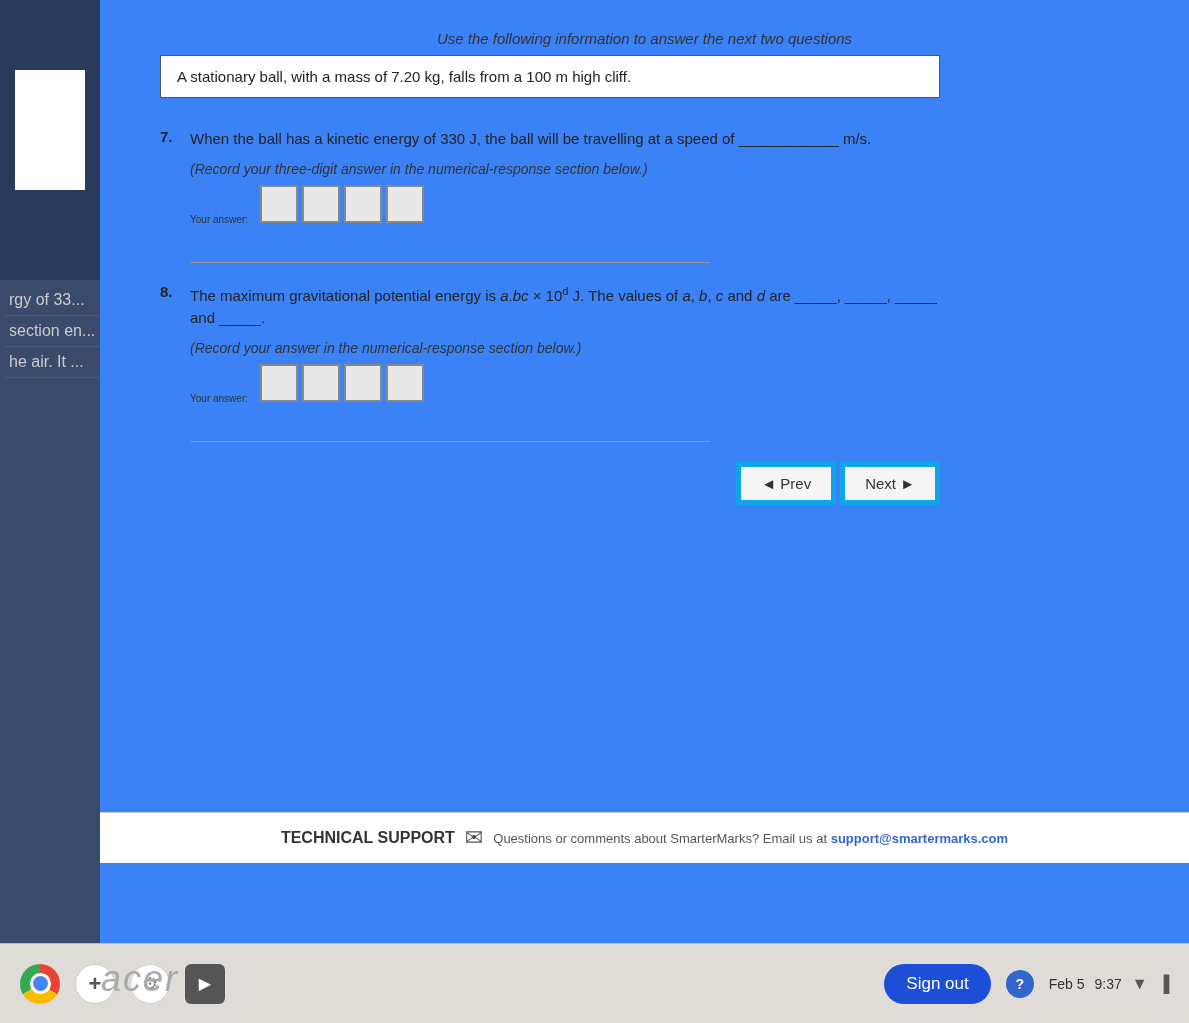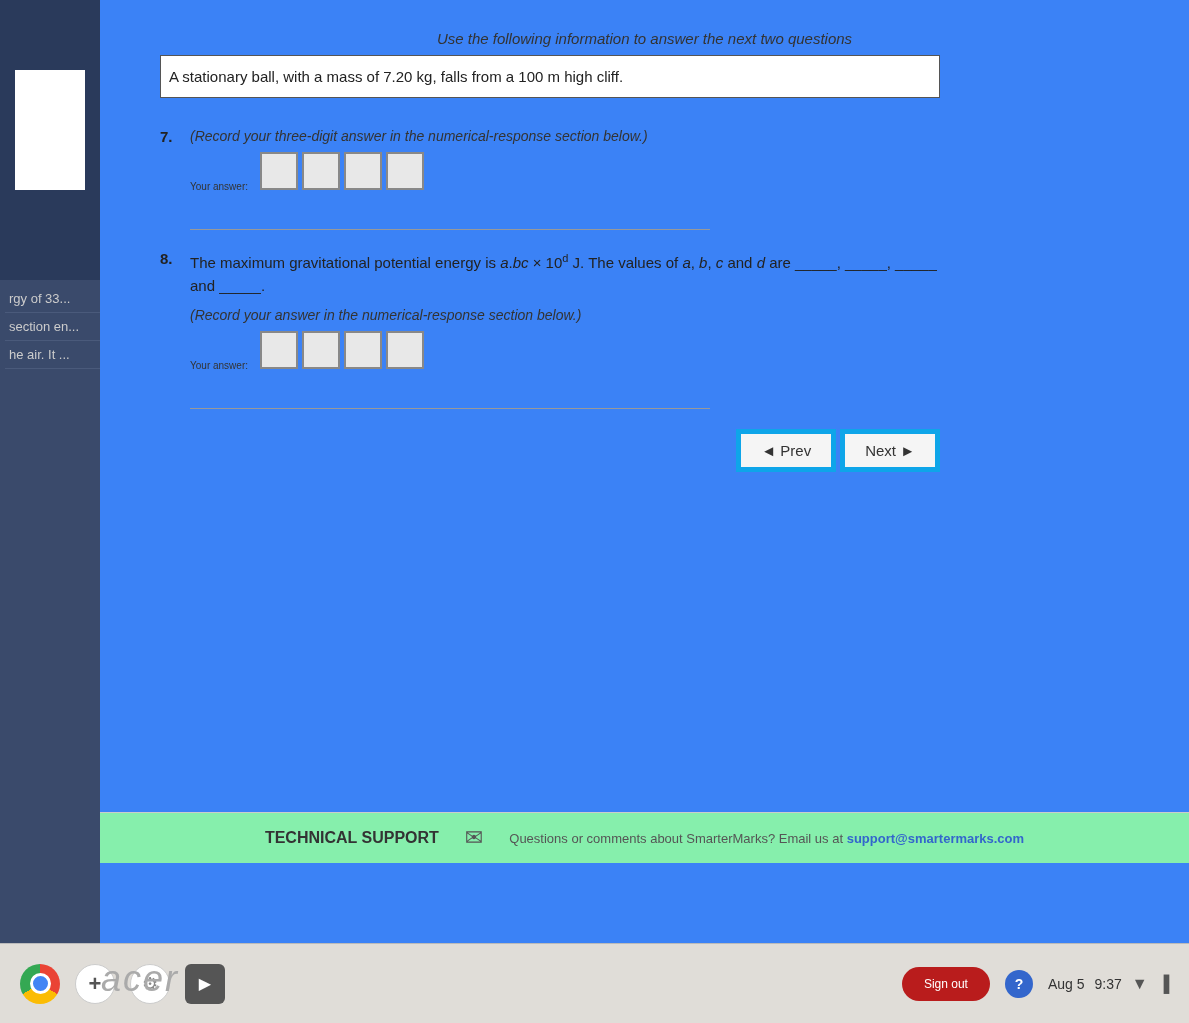--- a/index.html
+++ b/index.html
@@ -51,21 +51,21 @@
       margin-top: 60px;
     }
 
     .sidebar-items {
       padding: 5px;
       flex: 1;
     }
 
     .sidebar-item {
       color: #ccc;
-      font-size: 13px;
+      font-size: 16px;
       padding: 6px 4px;
       border-bottom: 1px solid #4a5a7b;
       cursor: pointer;
       text-overflow: ellipsis;
       overflow: hidden;
       white-space: nowrap;
       width: 95px;
     }
 
     
@@ -75,21 +75,21 @@
       top: 0;
       right: 0;
       bottom: 0;
       background: #3b82f6;
       padding: 30px 60px 20px 60px;
       overflow-y: auto;
     }
 
     .instruction-box {
       border: 1px solid #555;
-      padding: 12px 8px;
+      padding: 12px 16px;
       background: white;
       margin-bottom: 30px;
       font-size: 15px;
       color: #222;
       max-width: 780px;
     }
 
     .instruction-italic {
       font-style: italic;
       text-align: center;
@@ -175,28 +175,28 @@
       background: #f5f5f5;
       color: #333;
     }
 
     
     .tech-support-bar {
       position: absolute;
       bottom: 80px;
       left: 100px;
       right: 0;
-      background: #86efac;
+      background: #ffffff;
       padding: 12px 20px;
       text-align: center;
       border-top: 1px solid #ccc;
       display: flex;
       align-items: center;
       justify-content: center;
-      gap: 26px;
+      gap: 10px;
     }
 
     .tech-support-text {
       font-size: 13px;
       color: #555;
     }
 
     .tech-support-link {
       color: #3366cc;
       text-decoration: none;
@@ -274,26 +274,26 @@
     .taskbar-icon.media-icon {
       background: #555;
       color: white;
       border-radius: 6px;
       font-size: 16px;
     }
 
     .taskbar-spacer { flex: 1; }
 
     .sign-out-btn {
-      background: #b91c1c;
+      background: #1d4ed8;
       color: white;
       border: none;
       border-radius: 20px;
       padding: 10px 22px;
-      font-size: 12px;
+      font-size: 17px;
       cursor: pointer;
     }
 
     .taskbar-info {
       display: flex;
       align-items: center;
       gap: 10px;
       color: #333;
       font-size: 14px;
     }
@@ -357,20 +357,23 @@
   <div class="main-content">
 
     <p class="instruction-italic">Use the following information to answer the next two questions</p>
 
     <div class="instruction-box">
       <span>A stationary ball, with a mass of 7.20 kg, falls from a 100 m high cliff.</span>
     </div>
 
     <div class="question-block clearfix">
       <span class="question-number">7.</span>
+      <div class="question-text">
+        <span>When the ball has a kinetic energy of 330 J, the ball will be travelling at a speed of ____________ m/s.</span>
+      </div>
       <div class="answer-section">
         <p class="record-note">
           (Record your <span class="bold">three-digit answer</span> in the numerical-response section below.)
         </p>
         <span class="answer-label">Your answer:</span>
         <div class="answer-boxes">
           <div class="answer-box"></div>
           <div class="answer-box"></div>
           <div class="answer-box"></div>
           <div class="answer-box"></div>
@@ -423,21 +426,21 @@
   <div class="taskbar-icon files-icon">⚙</div>
   <div class="taskbar-icon media-icon">▶</div>
 
   <div class="taskbar-spacer"></div>
 
   <button class="sign-out-btn">Sign out</button>
 
   <div class="info-circle">?</div>
 
   <div class="taskbar-info">
-    <span>Aug 5</span>
+    <span>Feb 5</span>
     <span>9:37</span>
     <span class="wifi-icon">▼</span>
     <span class="battery-icon">▐</span>
   </div>
 
   <div class="acer-brand">
     <span class="acer-text">acer</span>
   </div>
 </div>
 

